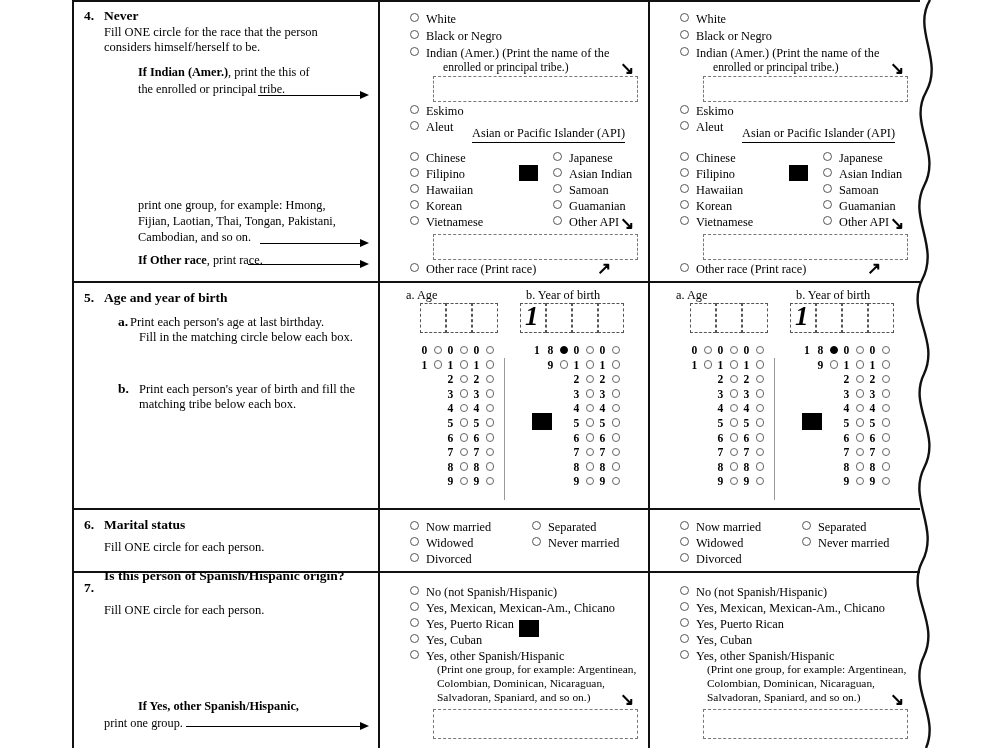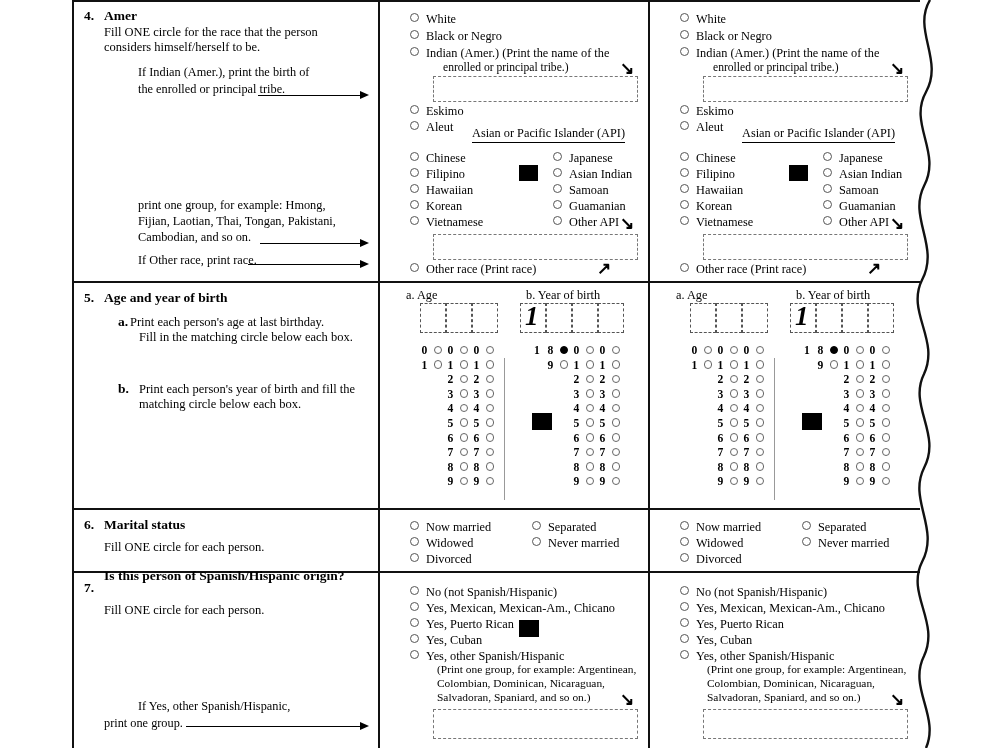--- a/index.html
+++ b/index.html
@@ -19,21 +19,21 @@
   .vdiv.c1{left:378px;height:748px;}
   .vdiv.c2{left:648px;height:748px;}
   .hdiv{position:absolute;left:72px;width:848px;height:0;border-top:2px solid #111;}
 
   .wave{position:absolute;top:0;left:900px;width:60px;height:748px;}
 
   
   .qtext{position:absolute;font-size:12.5px;line-height:15.5px;}
   .qnum{position:absolute;font-weight:bold;font-size:13.5px;}
   .qtitle{position:absolute;font-weight:bold;font-size:13.5px;}
-  .ital-b{font-weight:normal;}
+  .ital-b{font-weight:bold;}
   .ind{position:absolute;font-size:12.3px;line-height:16.5px;}
 
   
   .leader{position:absolute;height:0;border-top:1.4px solid #000;}
   .arrow{position:absolute;width:0;height:0;
          border-top:4.5px solid transparent;border-bottom:4.5px solid transparent;
          border-left:9px solid #000;}
 
   
   .opt{position:absolute;font-size:12.3px;white-space:nowrap;}
@@ -80,26 +80,26 @@
   <div class="hdiv" style="top:571px"></div>
 
   <svg class="wave" viewBox="0 0 60 748" preserveAspectRatio="none">
     <path d="M30 0 C12 30 44 60 26 92 C8 124 42 152 24 186
              C8 218 40 246 22 280 C6 312 40 340 24 374
              C8 406 42 434 24 468 C8 500 40 528 22 562
              C6 594 40 622 24 656 C8 688 40 716 26 748" fill="none" stroke="#111" stroke-width="2.4"></path>
   </svg>
 
   <div class="qnum" style="left:84px;top:8px">4.</div>
-  <div class="qtitle" style="left:104px;top:8px">Amer</div>
+  <div class="qtitle" style="left:104px;top:8px">Never</div>
   <div class="qtext" style="left:104px;top:25px">Fill ONE circle for the race that the person</div>
   <div class="qtext" style="left:104px;top:40px">considers himself/herself to be.</div>
 
   <div class="ind" style="left:138px;top:64px">
-    <span class="ital-b">If Indian (Amer.)</span><span>, print the birth of</span>
+    <span class="ital-b">If Indian (Amer.)</span><span>, print the this of</span>
   </div>
   <div class="ind" style="left:138px;top:81px">the enrolled or principal tribe.</div>
   <div class="leader" style="left:258px;top:95px;width:105px"></div>
   <div class="arrow" style="left:360px;top:91px"></div>
 
   <div class="ind" style="left:138px;top:197px">print one group, for example: Hmong,</div>
   <div class="ind" style="left:138px;top:213px">Fijian, Laotian, Thai, Tongan, Pakistani,</div>
   <div class="ind" style="left:138px;top:229px">Cambodian, and so on.</div>
   <div class="leader" style="left:260px;top:243px;width:103px"></div>
   <div class="arrow" style="left:360px;top:239px"></div>
@@ -207,21 +207,21 @@
     <span class="circ"></span><span class="optlabel">Other race (Print race)</span></div>
   <div class="hook" style="left:867px;top:258px">↗</div>
 
   <div class="qnum" style="left:84px;top:290px">5.</div>
   <div class="qtitle" style="left:104px;top:290px">Age and year of birth</div>
   <div class="qnum" style="left:118px;top:314px">a.</div>
   <div class="qtext" style="left:130px;top:315px">Print each person's age at last birthday.</div>
   <div class="qtext" style="left:139px;top:330px">Fill in the matching circle below each box.</div>
   <div class="qnum" style="left:118px;top:381px">b.</div>
   <div class="qtext" style="left:139px;top:382px">Print each person's year of birth and fill the</div>
-  <div class="qtext" style="left:139px;top:397px">matching circle below each box.</div>
+  <div class="qtext" style="left:139px;top:397px">matching tribe below each box.</div>
 
   <div id="grid-p1">
       <div class="gridlbl" style="left:406px;top:288px">a. Age</div>
       <div class="gridlbl" style="left:526px;top:288px">b. Year of birth</div>
       <div class="bx" style="left:420px;top:303px;width:26px;height:30px"></div>
       <div class="bx" style="left:446px;top:303px;width:26px;height:30px"></div>
       <div class="bx" style="left:472px;top:303px;width:26px;height:30px"></div>
       <div class="bx" style="left:520px;top:303px;width:26px;height:30px"></div>
       <div class="bx" style="left:546px;top:303px;width:26px;height:30px"></div>
       <div class="bx" style="left:572px;top:303px;width:26px;height:30px"></div>

